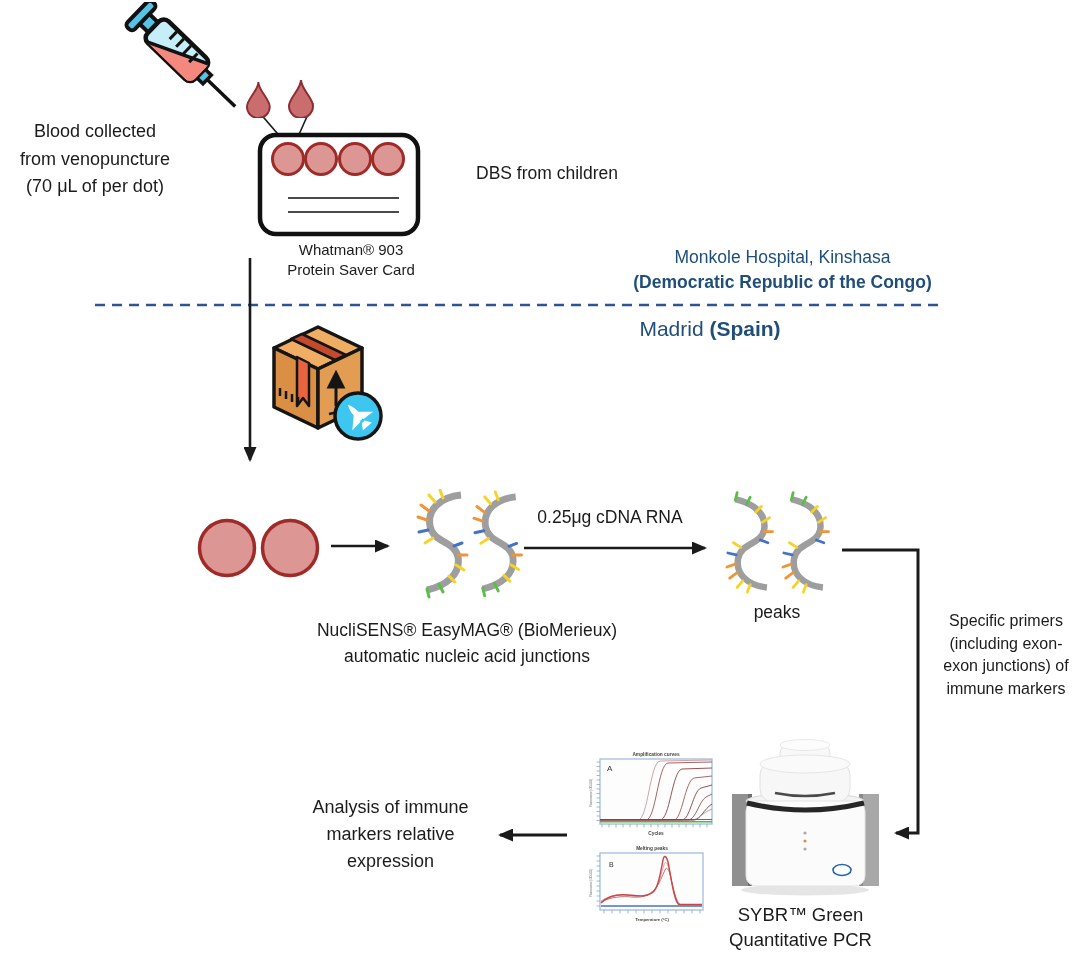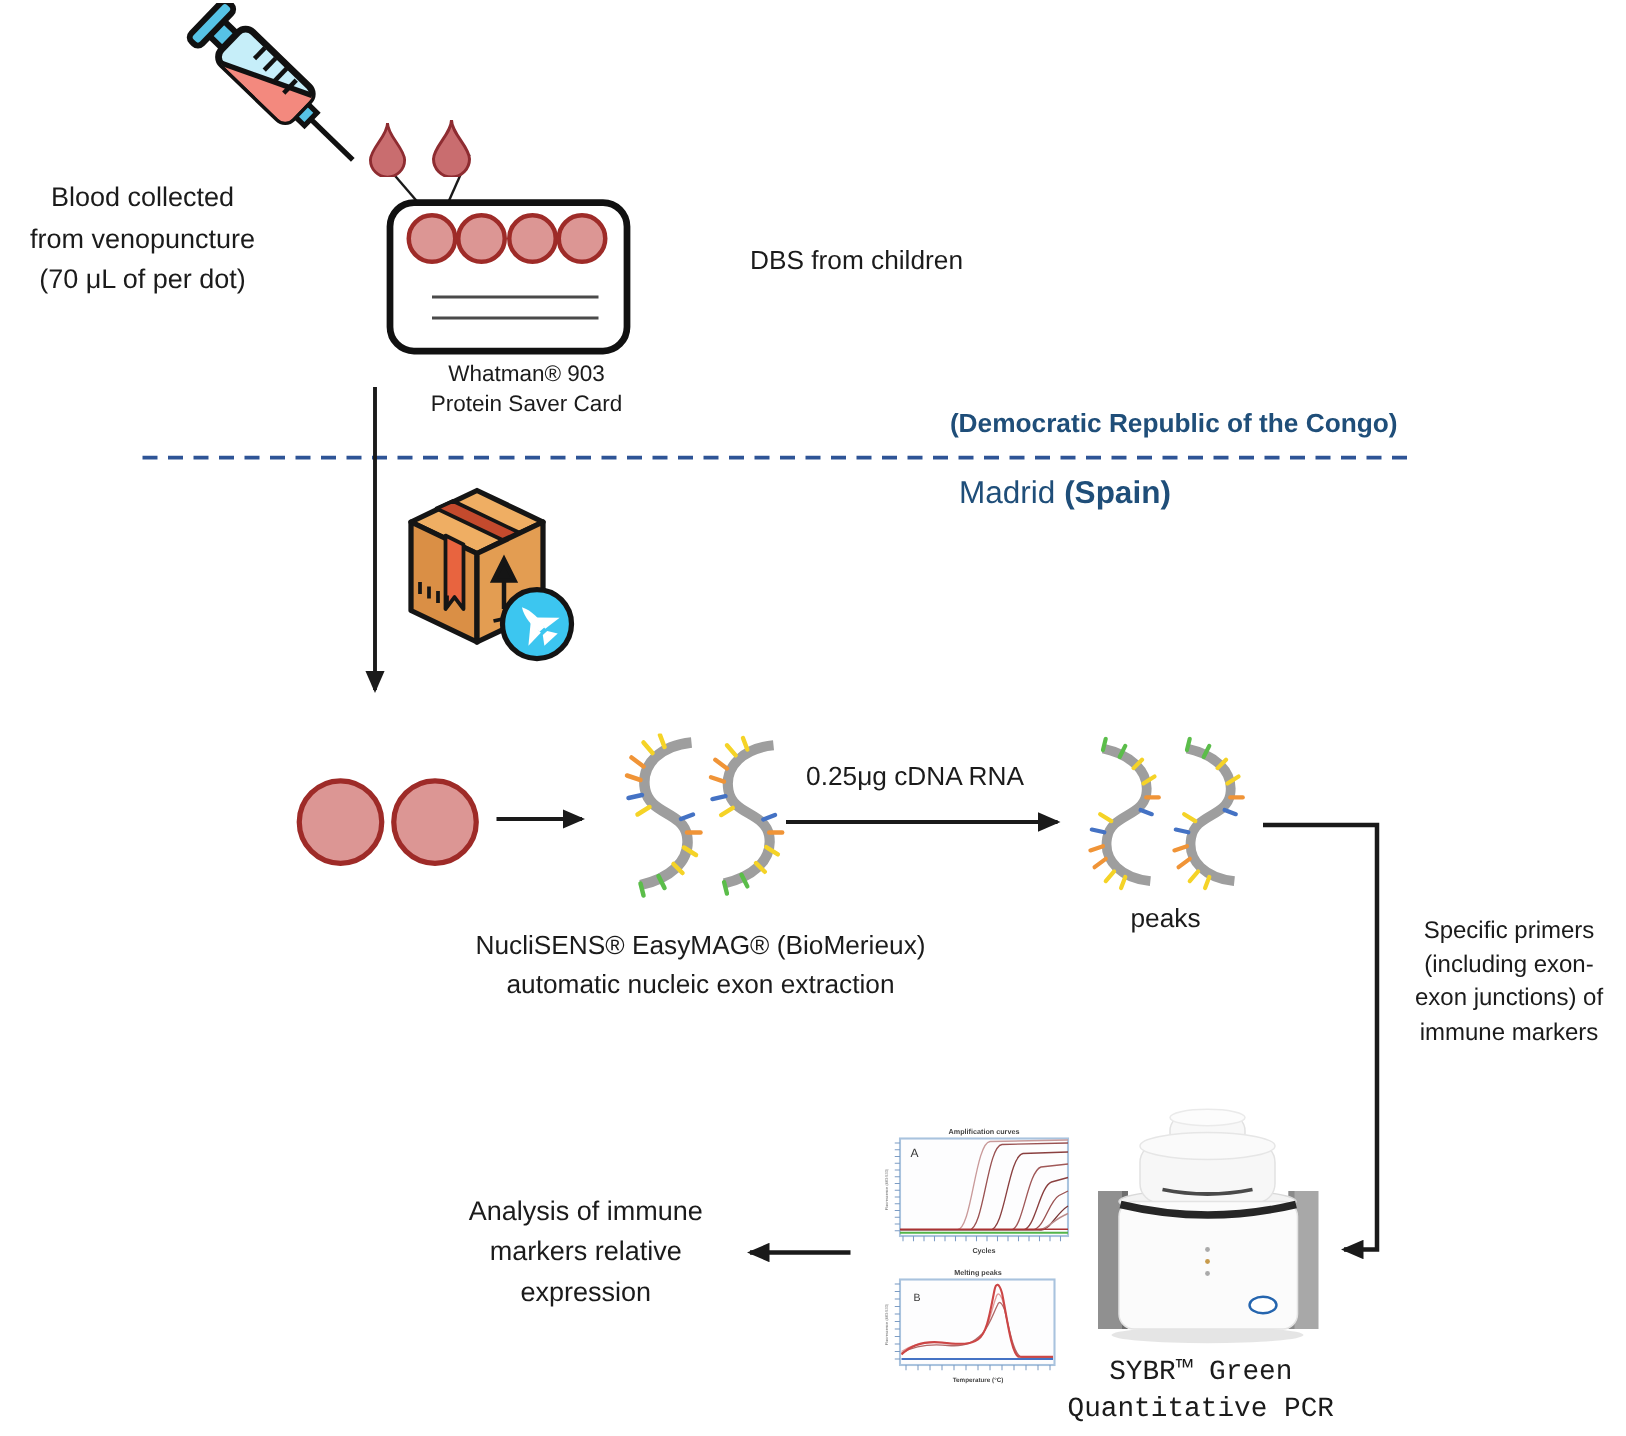--- a/index.html
+++ b/index.html
@@ -1,21 +1,21 @@
 <!DOCTYPE html>
 <html style="--location-text: #1F4E79; --divider: #2E5496;"><head>
 <meta charset="utf-8">
 <style>
   html,body{margin:0;padding:0;background:#ffffff;}
   .canvas{
     position:relative;width:1084px;height:957px;background:#fff;overflow:hidden;
     font-family:"Liberation Sans",sans-serif;color:#1b1b1b;
   }
   .caption{position:absolute;white-space:pre-line;text-align:center;line-height:1.45;}
-  .left-align{text-align:right;}
+  .left-align{text-align:center;}
   .blue{color:var(--location-text,#1F4E79);}
   .bold{font-weight:bold;}
   .abs{position:absolute;}
   svg text{font-family:"Liberation Sans",sans-serif;}
   .overlay{position:absolute;left:0;top:0;pointer-events:none;}
 </style>
 </head>
 <body>
 
 <div class="canvas">
@@ -267,37 +267,38 @@
 
   <div class="caption" style="left:-5px;top:118px;width:200px;font-size:18px;line-height:27.5px;">Blood collected
 from venopuncture
 (70 μL of per dot)</div>
 
   <div class="caption left-align" style="left:452px;top:161px;width:190px;font-size:17.5px;">DBS from children</div>
 
   <div class="caption" style="left:261px;top:240px;width:180px;font-size:15px;line-height:19.5px;">Whatman® 903
 Protein Saver Card</div>
 
+  <div class="caption blue" style="left:600px;top:245px;width:365px;font-size:17.5px;">Monkole Hospital, Kinshasa</div>
 
   <div class="caption blue bold" style="left:600px;top:270px;width:365px;font-size:17.5px;">(Democratic Republic of the Congo)</div>
 
   <div class="caption blue" style="left:610px;top:314px;width:200px;font-size:21px;"><span>Madrid </span><span class="bold">(Spain)</span></div>
 
   <div class="caption" style="left:525px;top:505px;width:170px;font-size:17.5px;">0.25μg cDNA RNA</div>
 
   <div class="caption" style="left:722px;top:600px;width:110px;font-size:17.5px;">peaks</div>
 
   <div class="caption" style="left:283px;top:617px;width:368px;font-size:17.5px;line-height:26px;">NucliSENS® EasyMAG® (BioMerieux)
-automatic nucleic exon extraction</div>
+automatic nucleic acid junctions</div>
 
   <div class="caption" style="left:928px;top:610px;width:156px;font-size:16px;line-height:22.5px;">Specific primers
 (including exon-
 exon junctions) of
 immune markers</div>
 
   <div class="caption" style="left:288px;top:794px;width:205px;font-size:18px;line-height:27px;">Analysis of immune
 markers relative
 expression</div>
 
-  <div class="caption" style="left:698px;top:903px;width:205px;font-size:18.5px;line-height:24.5px;font-family:Liberation Mono, monospace;">SYBR™ Green
+  <div class="caption" style="left:698px;top:903px;width:205px;font-size:18.5px;line-height:24.5px;">SYBR™ Green
 Quantitative PCR</div>
 
 </div>
 
 </body></html>

